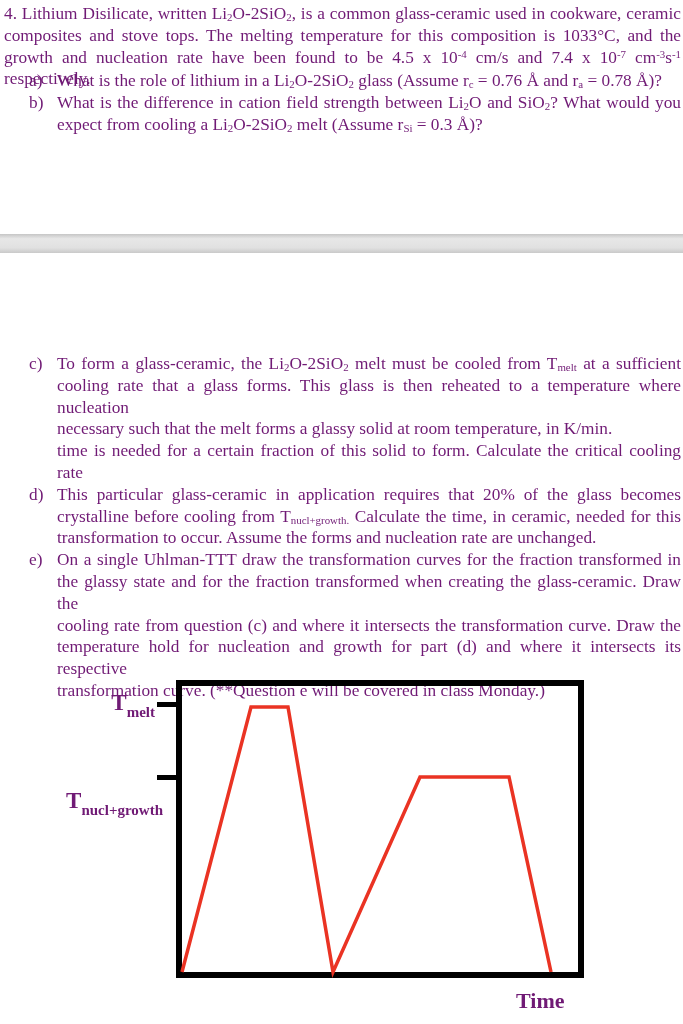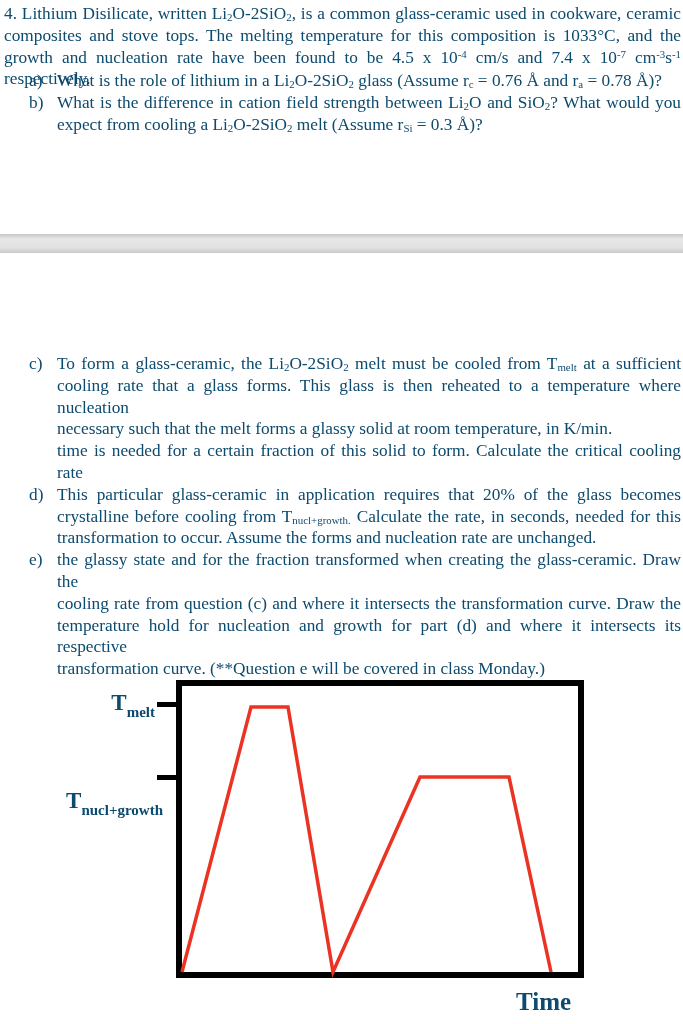--- a/index.html
+++ b/index.html
@@ -1,18 +1,18 @@
 <!DOCTYPE html>
 <html><head>
 <meta charset="utf-8">
 <style>
   html,body{margin:0;padding:0;background:#ffffff;}
   .page{
     position:relative;width:683px;height:1024px;background:#ffffff;
-    font-family:"Liberation Serif","DejaVu Serif",serif;color:#0c4a6e;
+    font-family:"Liberation Serif","DejaVu Serif",serif;color:#701a75;
     overflow:hidden;
   }
   
   .intro{position:absolute;left:4px;top:3px;width:677px;font-size:17.3px;line-height:21.8px;}
   .qblock{position:absolute;left:29px;width:652px;font-size:17.3px;line-height:21.8px;}
   #qab{top:70px;}
   #qcde{top:353px;}
   .item{display:flex;}
   .marker{width:28px;flex:none;}
   .itext{flex:1;min-width:0;}
@@ -31,21 +31,21 @@
          border:6px solid #000;box-sizing:border-box;background:transparent;}
   .tick{position:absolute;left:157px;width:20px;height:5px;background:#000;}
   .tick1{top:42px;}
   .tick2{top:115px;}
   .ylab{position:absolute;font-weight:bold;font-size:23px;text-align:right;white-space:nowrap;}
   .ylab .sub{font-size:15px;vertical-align:-0.45em;line-height:0;}
   .ylab1{left:40px;width:115px;top:30px;}
   .ylab2{left:40px;width:123px;top:128px;}
   .curve{position:absolute;left:176px;top:20px;width:408px;height:298px;}
   .curve polyline{fill:none;stroke-width:3.5;stroke-linejoin:miter;stroke-linecap:butt;}
-  .xlab{position:absolute;left:516px;top:328px;font-weight:bold;font-size:25px;text-align:right;}
+  .xlab{position:absolute;left:516px;top:328px;font-weight:bold;font-size:22px;text-align:right;}
 </style>
 </head>
 <body>
 
 <div class="page">
 
   <div class="intro">
       <div class="line j"><span>4. Lithium Disilicate, written Li</span><span class="sub">2</span><span>O-2SiO</span><span class="sub">2</span><span>, is a common glass-ceramic used in cookware, ceramic</span></div>
       <div class="line j"><span>composites and stove tops. The melting temperature for this composition is 1033°C, and the</span></div>
       <div class="line j"><span>growth and nucleation rate have been found to be 4.5 x 10</span><span class="sup">-4</span><span> cm/s and 7.4 x 10</span><span class="sup">-7</span><span> cm</span><span class="sup">-3</span><span>s</span><span class="sup">-1</span><span> respectively.</span></div>
@@ -76,27 +76,28 @@
           <div class="line j"><span>To form a glass-ceramic, the Li</span><span class="sub">2</span><span>O-2SiO</span><span class="sub">2</span><span> melt must be cooled from T</span><span class="sub">melt</span><span> at a sufficient</span></div>
           <div class="line j"><span>cooling rate that a glass forms. This glass is then reheated to a temperature where nucleation</span></div>
           <div class="line"><span>necessary such that the melt forms a glassy solid at room temperature, in K/min.</span></div>
           <div class="line j"><span>time is needed for a certain fraction of this solid to form. Calculate the critical cooling rate</span></div>
         </div>
     </div>
     <div class="item">
       <span class="marker">d)</span>
       <div class="itext">
           <div class="line j"><span>This particular glass-ceramic in application requires that 20% of the glass becomes</span></div>
-          <div class="line j"><span>crystalline before cooling from T</span><span class="sub">nucl+growth.</span><span> Calculate the rate, in seconds, needed for this</span></div>
+          <div class="line j"><span>crystalline before cooling from T</span><span class="sub">nucl+growth.</span><span> Calculate the time, in ceramic, needed for this</span></div>
           <div class="line"><span>transformation to occur. Assume the forms and nucleation rate are unchanged.</span></div>
         </div>
     </div>
     <div class="item">
       <span class="marker">e)</span>
       <div class="itext">
+          <div class="line j"><span>On a single Uhlman-TTT draw the transformation curves for the fraction transformed in</span></div>
           <div class="line j"><span>the glassy state and for the fraction transformed when creating the glass-ceramic. Draw the</span></div>
           <div class="line j"><span>cooling rate from question (c) and where it intersects the transformation curve. Draw the</span></div>
           <div class="line j"><span>temperature hold for nucleation and growth for part (d) and where it intersects its respective</span></div>
           <div class="line"><span>transformation curve. (**Question e will be covered in class Monday.)</span></div>
         </div>
     </div>
   </div>
 
   <div class="figure">
     <div class="frame" style="border-color: rgb(0, 0, 0);"></div>

